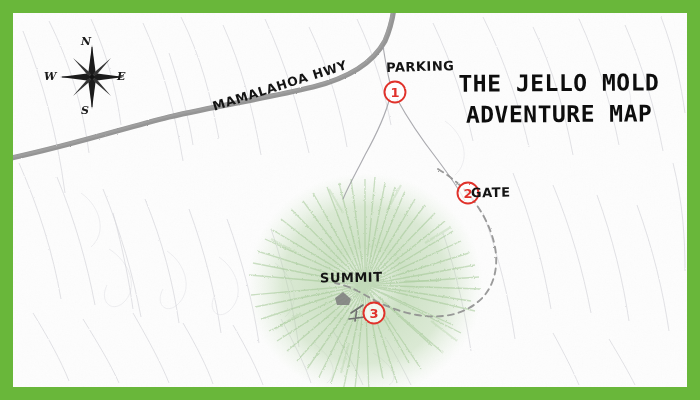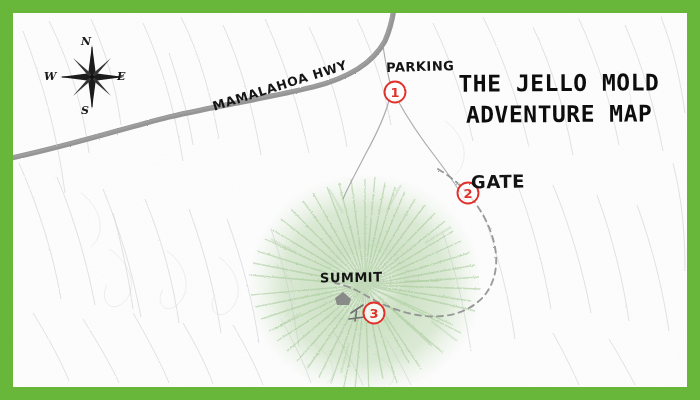--- a/index.html
+++ b/index.html
@@ -46,22 +46,22 @@
     -webkit-font-smoothing: none;
   }
   #label-parking {
     left: 373px;
     top: 46px;
     font-size: 13px;
     transform: rotate(-1.5deg);
   }
   #label-gate {
     left: 458px;
-    top: 158px;
-    font-size: 18px;
+    top: 172px;
+    font-size: 13px;
     transform: rotate(-1deg);
   }
   #label-summit {
     left: 307px;
     top: 257px;
     font-size: 13px;
     transform: rotate(-1deg);
   }
   #label-highway {
     left: 200px;

